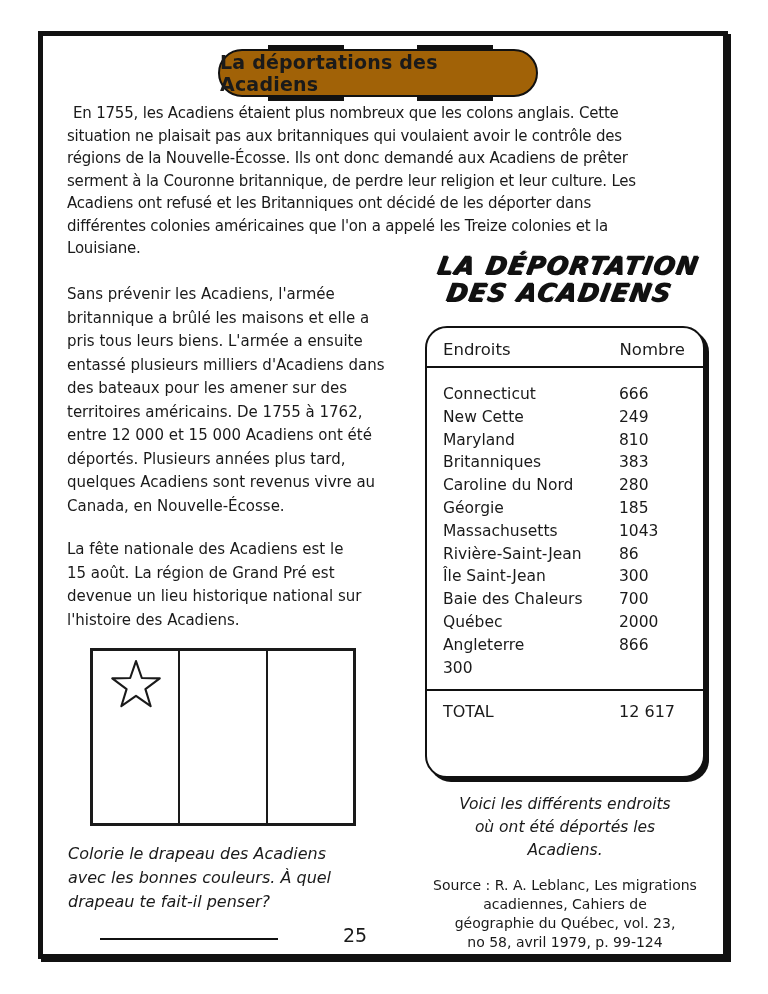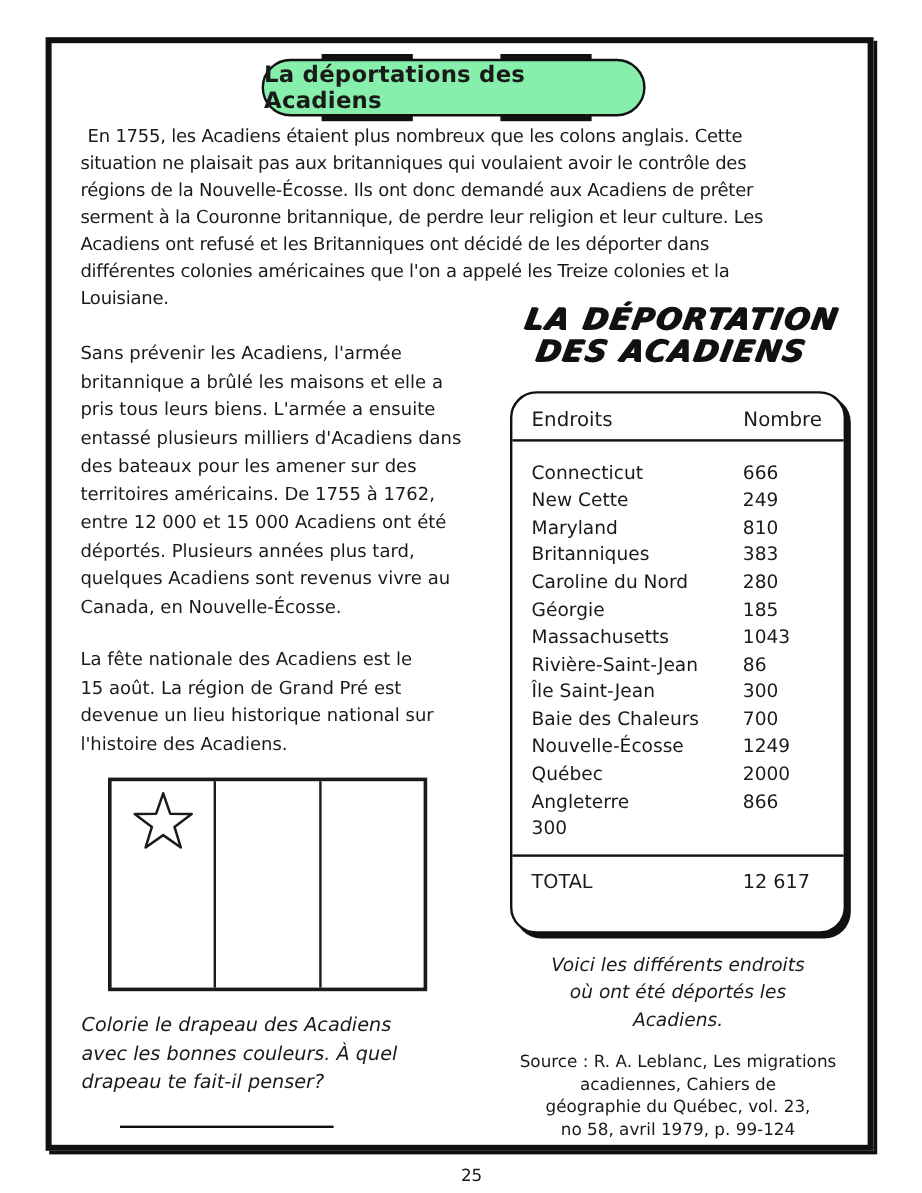--- a/index.html
+++ b/index.html
@@ -25,21 +25,21 @@
   .banner { left: 175px; top: 9px; width: 320px; height: 56px; }
   .banner .bar {
     position: absolute; height: 11px; background: #111;
   }
   .bar.tl { left: 50px;  top: 0; width: 76px; }
   .bar.tr { left: 199px; top: 0; width: 76px; }
   .bar.bl { left: 50px;  bottom: 0; width: 76px; }
   .bar.br { left: 199px; bottom: 0; width: 76px; }
   .pill {
     position: absolute; left: 0; right: 0; top: 4px; bottom: 4px;
-    background: #86efac; border: 2.5px solid #111; border-radius: 26px;
+    background: #a16207; border: 2.5px solid #111; border-radius: 26px;
     display: flex; align-items: center; justify-content: center;
     font-weight: bold; font-size: 19px; letter-spacing: 0.2px;
     z-index: 1;
   }
 
   
   .intro {
     left: 24px; top: 66px; width: 644px;
     font-size: 15px; line-height: 22.5px; letter-spacing: -0.2px;
     text-indent: 6px;
@@ -118,21 +118,21 @@
     left: 25px; top: 806px; width: 310px;
     font-style: italic; font-size: 16px; line-height: 24px;
     text-align: left;
   }
   .answer-line {
     left: 57px; top: 902px; width: 178px; height: 0;
     border-top: 2px solid #111;
   }
   .page-num {
     left: 300px; top: 888px; width: 100px;
-    text-align: center; font-size: 14px; margin-top: 48px;
+    font-size: 19px;
   }
 </style>
 </head>
 <body>
 
 <div class="sheet">
 
   <div class="abs banner">
     <div class="bar tl"></div>
     <div class="bar tr"></div>
@@ -219,24 +219,20 @@
         <div class="t-row">
           <span>Île Saint-Jean</span>
           <span>300</span>
         </div>
 
         <div class="t-row">
           <span>Baie des Chaleurs</span>
           <span>700</span>
         </div>
 
-        <div class="t-row">
-          <span>Nouvelle-Écosse</span>
-          <span>1249</span>
-        </div>
 
         <div class="t-row">
           <span>Québec</span>
           <span>2000</span>
         </div>
 
         <div class="t-row">
           <span>Angleterre</span>
           <span>866</span>
         </div>

